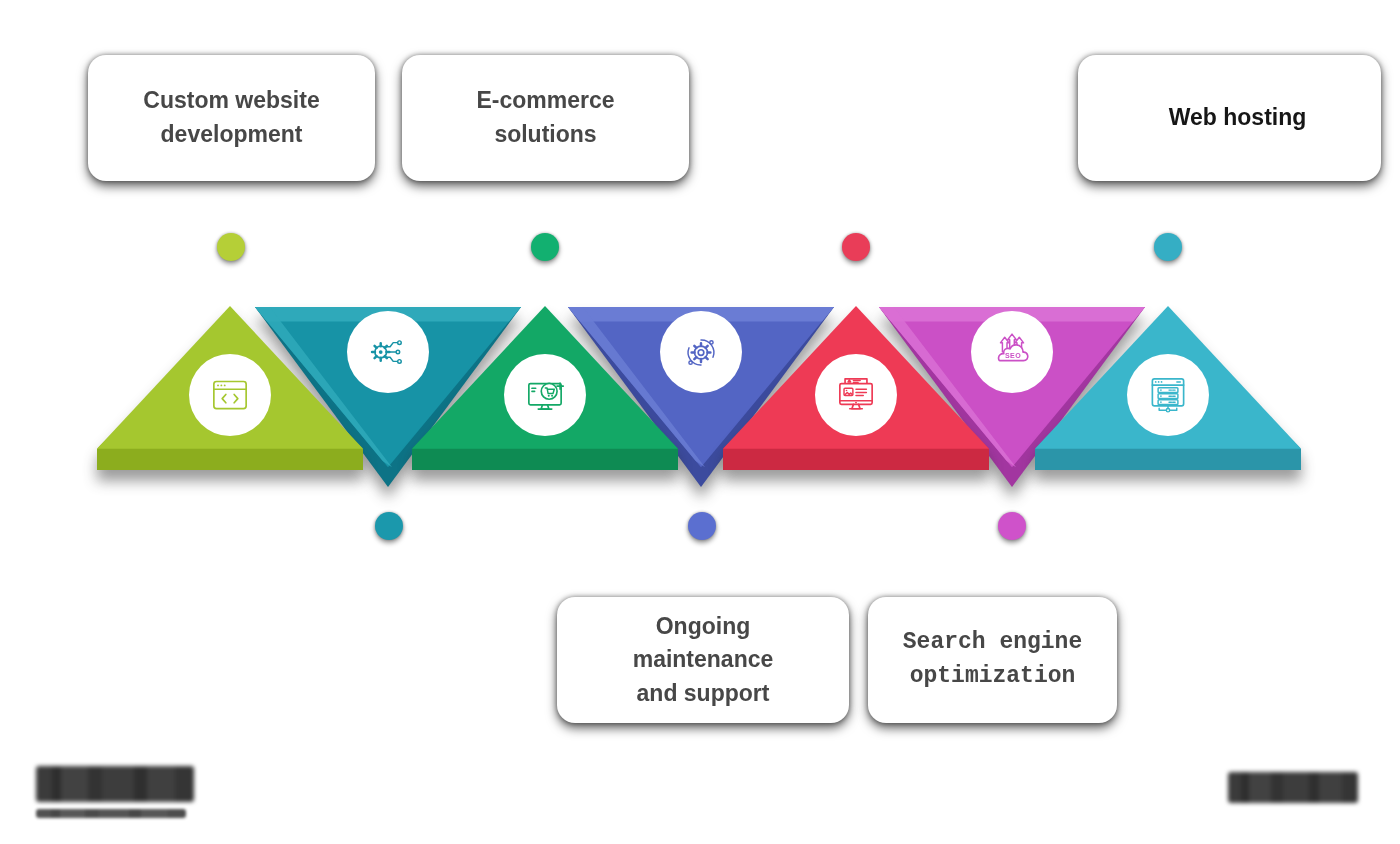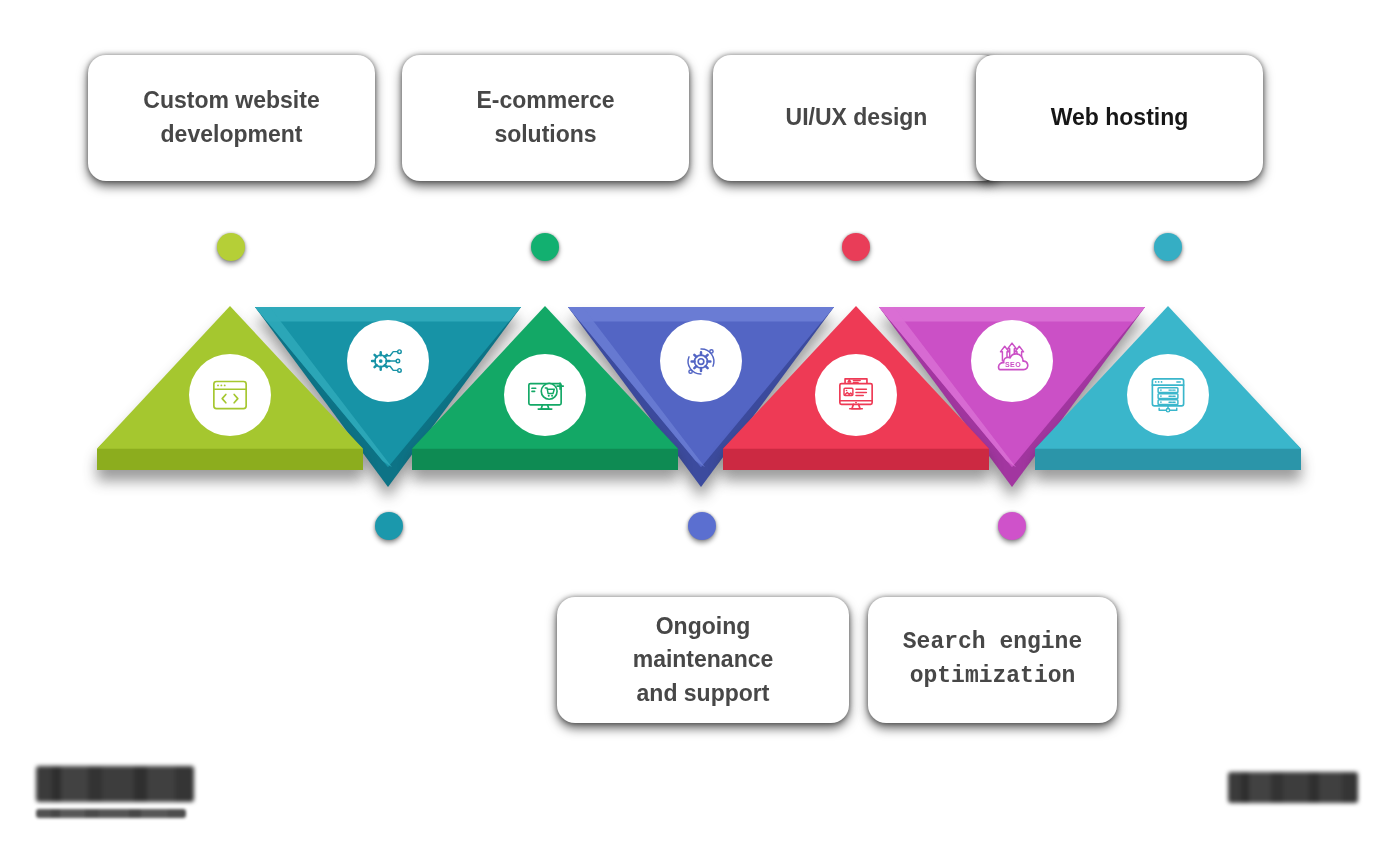--- a/index.html
+++ b/index.html
@@ -23,21 +23,21 @@
   .tri.up .t-back{background:var(--cd);clip-path:polygon(50% 5%,100% 87%,100% 100%,0 100%,0 87%);}
   .tri.up .t-main{background:var(--c);clip-path:polygon(50% 0,100% 87%,0 87%);}
   .tri.down .t-back{background:var(--cd);clip-path:polygon(0 0,100% 0,50% 100%);}
   .tri.down .t-main{background:var(--c);clip-path:polygon(0 0,100% 0,50% 89%);}
   .tri.down .t-top{background:var(--cl);clip-path:polygon(0 0,100% 0,95.5% 8%,4.5% 8%);}
   .tri.down .t-left{background:var(--cl);opacity:.85;clip-path:polygon(0 0,5.5% 0,51.5% 89%,48% 85.5%);}
   .icon-circle{position:absolute;left:92px;width:82px;height:82px;border-radius:50%;
                background:#ffffff;display:flex;align-items:center;justify-content:center;
                color:var(--c);}
   .tri.up .icon-circle{top:48px;}
-  .tri.down .icon-circle{top:13px;justify-content:center;}
+  .tri.down .icon-circle{top:4px;justify-content:center;}
   .icon-circle svg{width:50px;height:50px;display:block;stroke:currentColor;fill:none;
                    stroke-width:1.6;stroke-linecap:round;stroke-linejoin:round;}
   .icon-circle svg .f{fill:currentColor;stroke:none;}
   .icon-circle svg .wf{fill:#ffffff;}
   .icon-circle svg .thick{stroke-width:2.4;}
   .icon-circle svg .thin{stroke-width:1.4;}
   
   .logo{position:absolute;}
   .logo .bar{filter:blur(2px);border-radius:3px;
      background:linear-gradient(90deg,#3b3b3b 0 10%,#2e2e2e 10% 16%,#424242 16% 33%,
@@ -50,24 +50,21 @@
 <body>
 
 <div class="canvas">
 
   <div class="card w170" style="left:402px;top:55px;width:287px;">
     <span>E-commerce solutions</span>
   </div>
   <div class="card w200" style="left:88px;top:55px;width:287px;">
     <span>Custom website development</span>
   </div>
-  <div class="card" style="left:713px;top:55px;width:287px;">
-    <span>UI/UX design</span>
-  </div>
-  <div class="card bold" style="left:976px;top:55px;width:287px;">
+  <div class="card bold" style="left:1078px;top:55px;width:287px;padding-left:16px;">
     <span>Web hosting</span>
   </div>
 
   <div class="dot" style="left: 217px; top: 233px; background: rgb(181, 207, 55);"></div>
   <div class="dot" style="left: 531px; top: 233px; background: rgb(18, 176, 112);"></div>
   <div class="dot" style="left: 842px; top: 233px; background: rgb(233, 61, 88);"></div>
   <div class="dot" style="left: 1154px; top: 233px; background: rgb(53, 174, 196);"></div>
 
   <div class="tri up" style="left: 97px; top: 306px; --c: #a5c72f; --cd: #8cad1e; --cl: #b7d44a;">
     <div class="layer t-back"></div>

